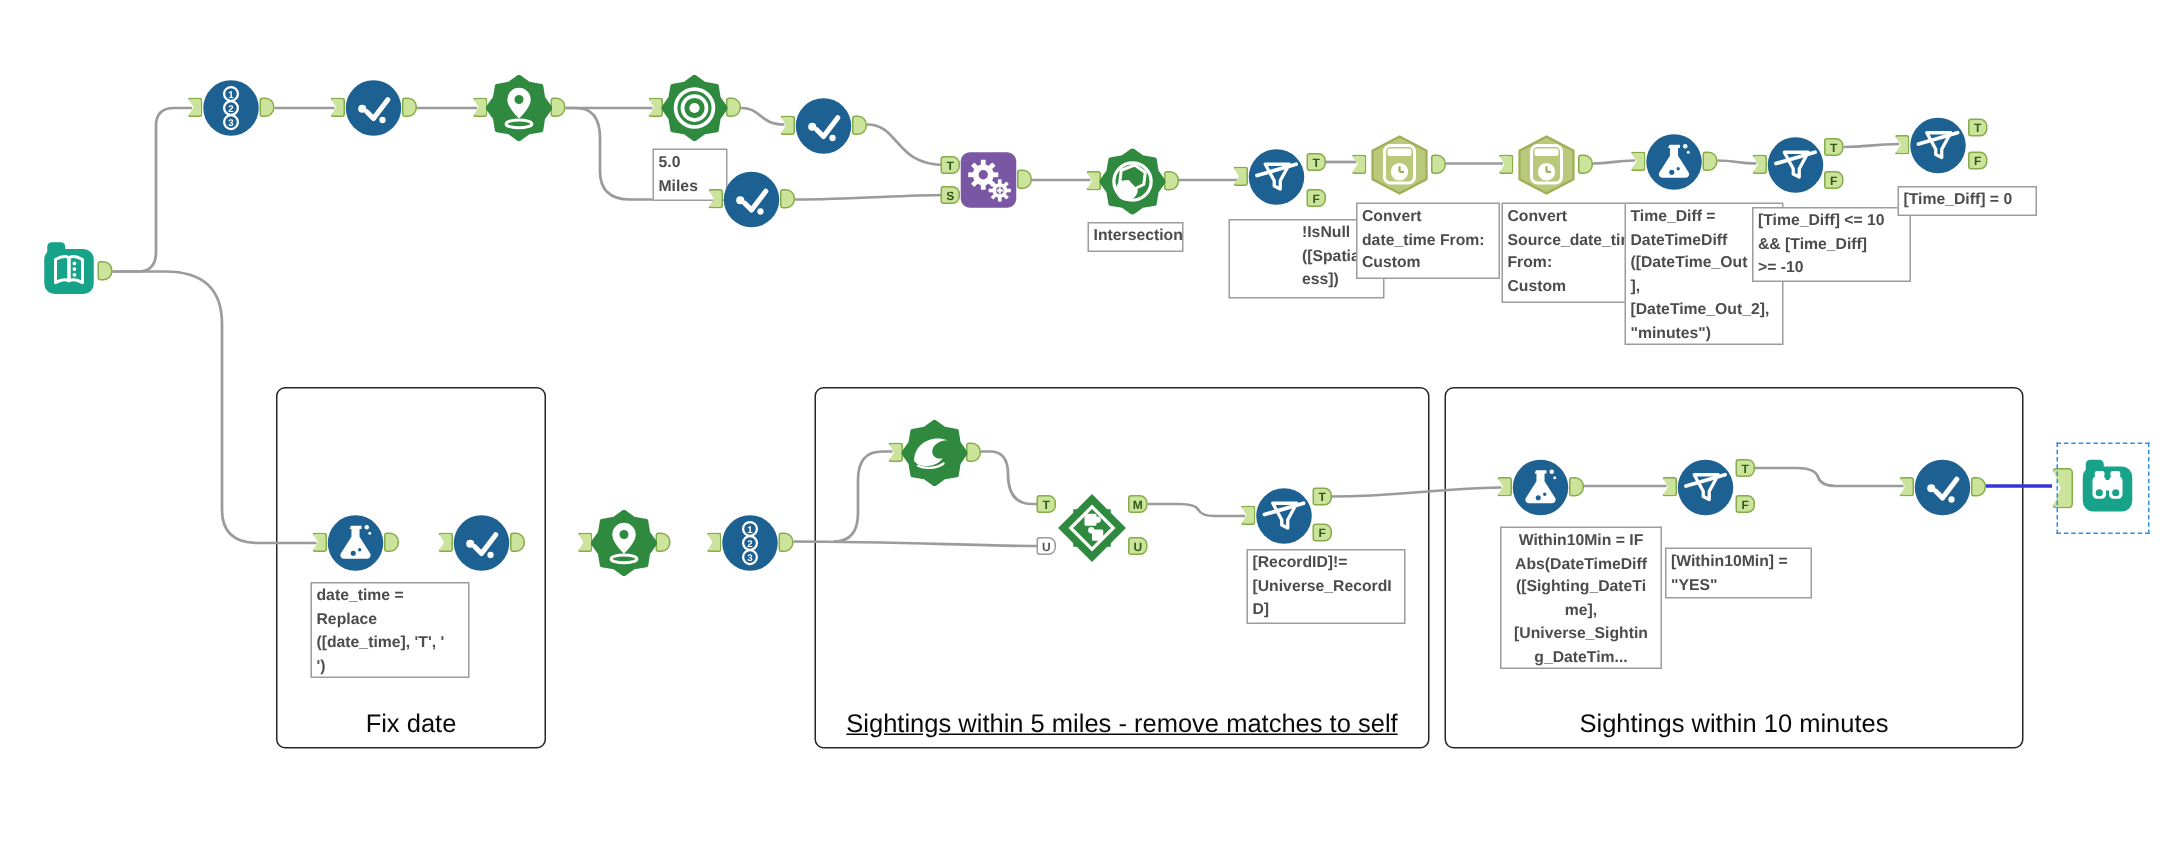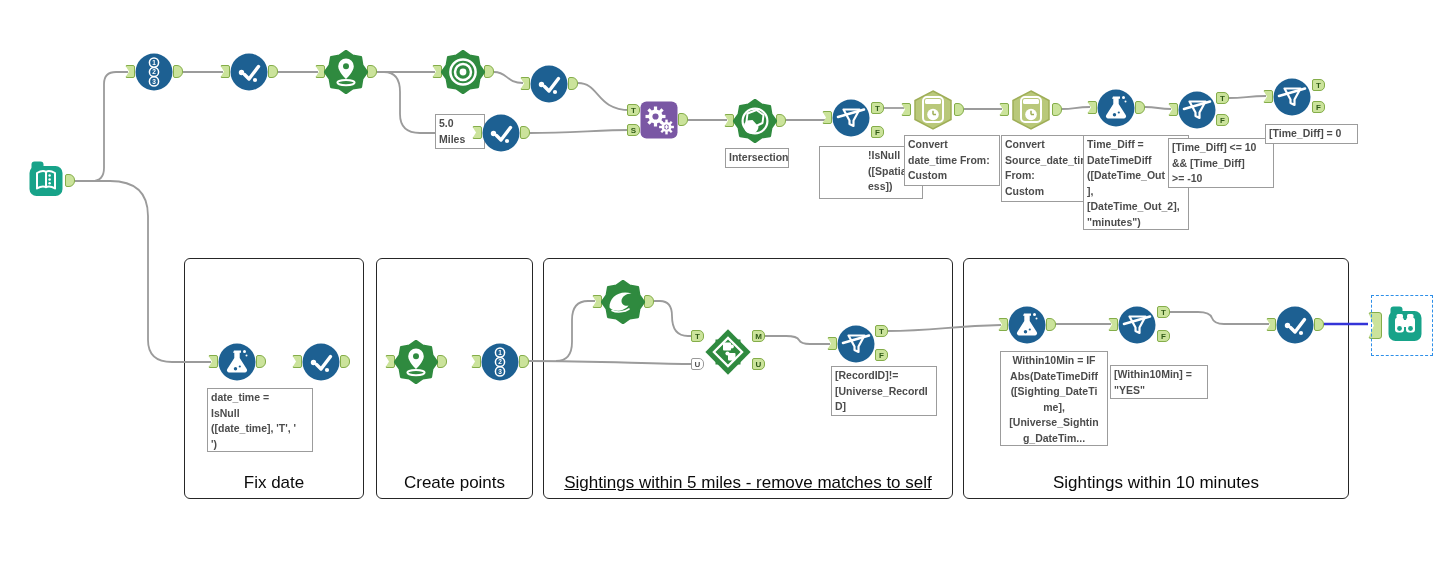--- a/index.html
+++ b/index.html
@@ -26,23 +26,20 @@
   .sel-rect{position:absolute;border:1.6px dashed #2e8fe8;box-sizing:border-box;}
 </style>
 </head>
 <body>
 
 <div class="canvas">
 
   <div class="container-box" style="left:184px;top:258px;width:180px;height:241px;">
     <div class="container-caption">Fix date</div>
   </div>
-  <div class="container-box" style="left:376px;top:258px;width:157px;height:241px;">
-    <div class="container-caption">Create points</div>
-  </div>
   <div class="container-box" style="left:543px;top:258px;width:410px;height:241px;">
     <div class="container-caption">
       <span class="cap-narrow">Sightings within 5 miles - remove matches to self</span>
     </div>
   </div>
   <div class="container-box" style="left:963px;top:258px;width:386px;height:241px;">
     <div class="container-caption">Sightings within 10 minutes</div>
   </div>
 
   <svg class="wires" width="1444" height="567" fill="none" stroke="#9b9b9b" stroke-width="1.8">
@@ -68,41 +65,41 @@
     <path d="M765,336 H786 Q797,336 799,340 Q801,344 810,344 H830"></path>
     <path d="M887,331 C935,331 950,326 1001,325"></path>
     <path d="M1056,324 H1111"></path>
     <path d="M1169,312 H1198 Q1210,312 1212,318 Q1214,324 1224,324 H1269"></path>
     <path d="M1324,324 H1368" stroke="#3434d8" stroke-width="2.4"></path>
   </svg>
 
   <div class="ann" style="left:819px;top:146px;width:104px;height:53px;padding-left:48px;">!IsNull
 ([SpatialObj_Proc
 ess])</div>
-  <div class="ann" style="left:435px;top:99px;width:50px;margin-top:15px;">5.0 Miles</div>
+  <div class="ann" style="left:435px;top:99px;width:50px;">5.0 Miles</div>
   <div class="ann" style="left:725px;top:148px;width:64px;">Intersection</div>
   <div class="ann" style="left:904px;top:135px;width:96px;height:51px;">Convert
 date_time From:
 Custom</div>
   <div class="ann" style="left:1001px;top:135px;width:92px;height:67px;">Convert
 Source_date_tim
 From:
 Custom</div>
   <div class="ann" style="left:1083px;top:135px;width:106px;height:95px;">Time_Diff =
 DateTimeDiff
 ([DateTime_Out
 ],
 [DateTime_Out_2],
 "minutes")</div>
   <div class="ann" style="left:1168px;top:138px;width:106px;height:50px;">[Time_Diff] &lt;= 10
 &amp;&amp; [Time_Diff]
 &gt;= -10</div>
   <div class="ann" style="left:1265px;top:124px;width:93px;">[Time_Diff] = 0</div>
   <div class="ann" style="left:207px;top:388px;width:106px;height:64px;">date_time =
-IsNull
+Replace
 ([date_time], 'T', '
 ')</div>
   <div class="ann" style="left:831px;top:366px;width:106px;height:50px;">[RecordID]!=
 [Universe_RecordI
 D]</div>
   <div class="ann" style="left:1000px;top:351px;width:108px;height:95px;text-align:center;">Within10Min = IF
 Abs(DateTimeDiff
 ([Sighting_DateTi
 me],
 [Universe_Sightin

